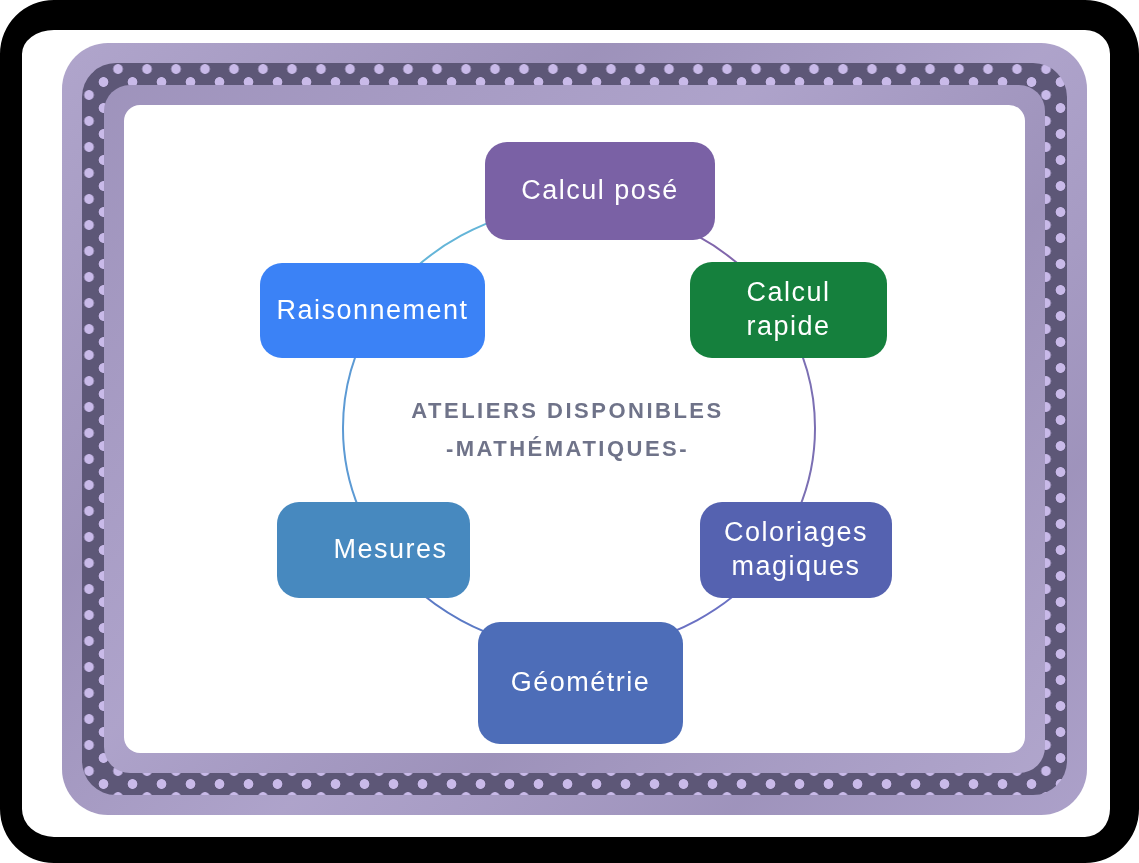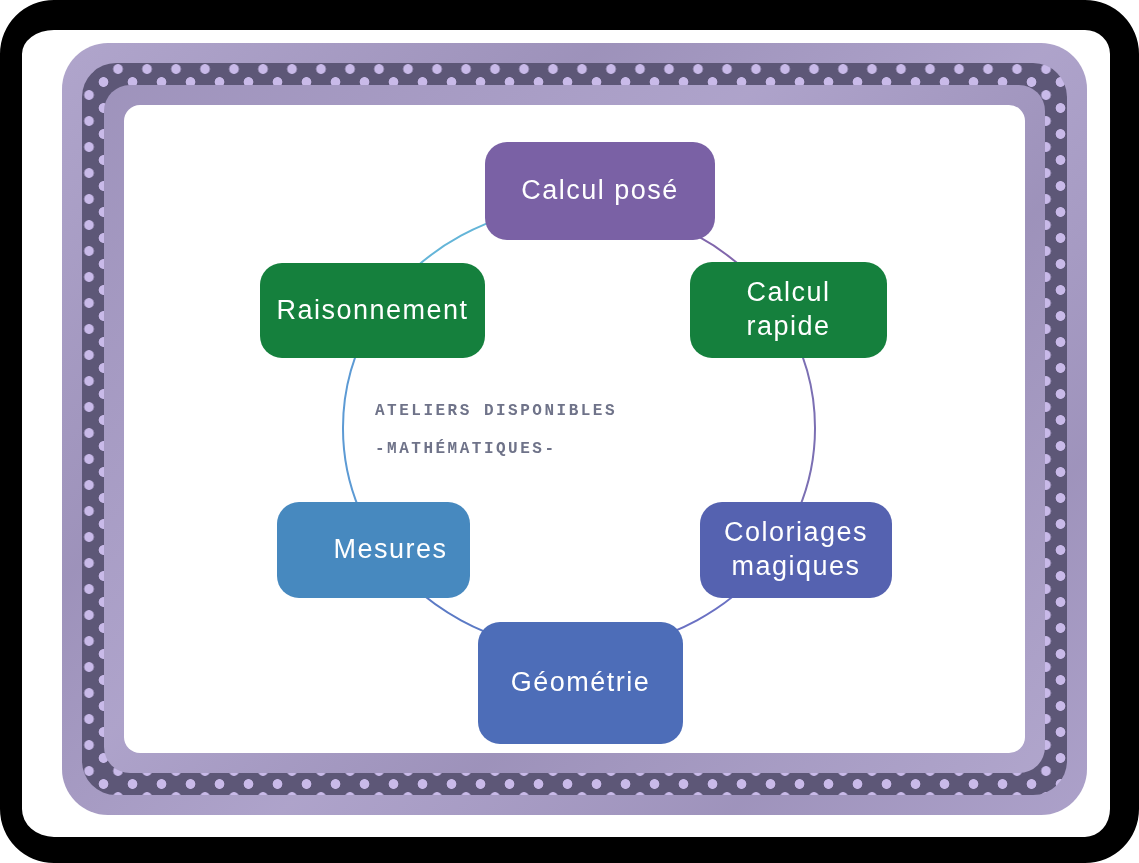--- a/index.html
+++ b/index.html
@@ -51,22 +51,22 @@
   }
   .n0{left:485px;top:142px;width:230px;height:98px;}
   .n1{left:690px;top:262px;width:197px;height:96px;}
   .n2{left:692px;top:502px;width:192px;height:96px;margin-left:8px;}
   .n3{left:478px;top:622px;width:205px;height:122px;}
   .n4{left:277px;top:502px;width:193px;height:96px;padding-left:44px;}
   .n5{left:260px;top:263px;width:225px;height:95px;}
   
   .map-title{
     position:absolute;left:375px;top:392px;width:385px;
-    color:var(--title-color,#6f7389);
-    font-weight:bold;font-size:16px;letter-spacing:2.5px;line-height:38px;font-family:Liberation Mono, monospace;
+    text-align:center;color:var(--title-color,#6f7389);
+    font-weight:bold;font-size:22px;letter-spacing:2.5px;line-height:38px;
   }
 </style>
 </head>
 <body>
 
 <div class="stage">
 
   <div class="frame-outer">
     <div class="frame-dotband">
       <div class="frame-innerband">
@@ -97,19 +97,19 @@
   </div>
   <div class="node n2" style="background: rgb(85, 98, 176);">
     <span>Coloriages magiques</span>
   </div>
   <div class="node n3" style="background: rgb(77, 109, 184);">
     <span>Géométrie</span>
   </div>
   <div class="node n4" style="background: rgb(71, 137, 191);">
     <span>Mesures</span>
   </div>
-  <div class="node n5" style="background: #15803d; border-radius: 22px;">
+  <div class="node n5" style="background: #3b82f6; border-radius: 22px;">
     <span>Raisonnement</span>
   </div>
 
   <div class="black-ring"></div>
 
 </div>
 
 </body></html>

